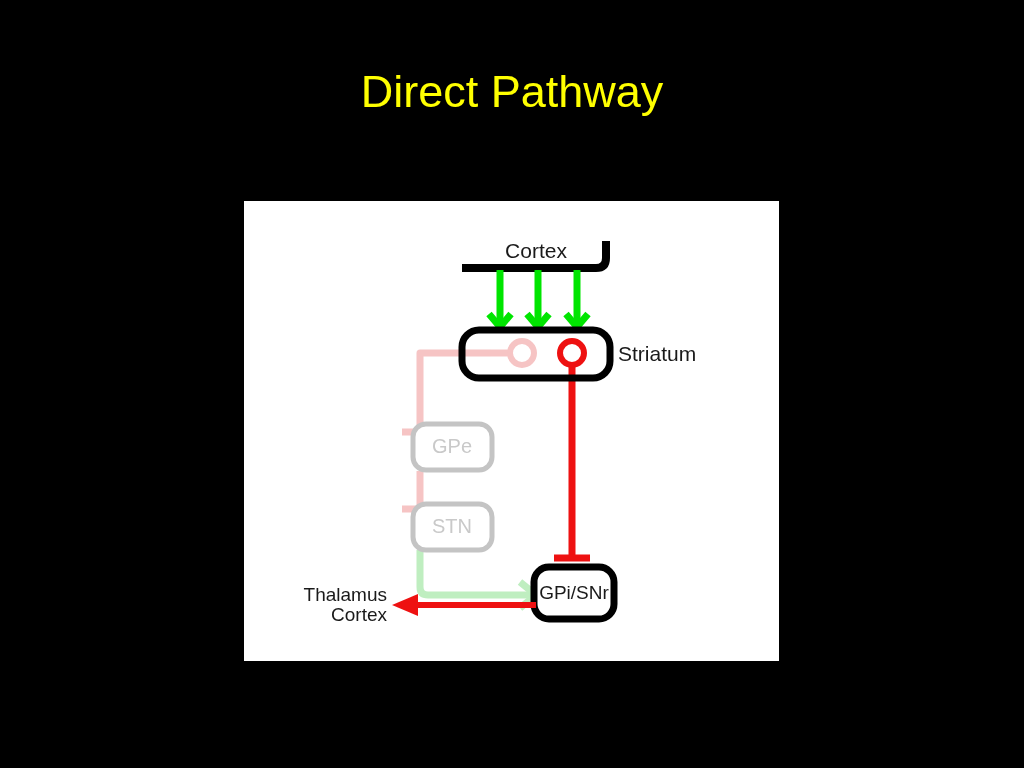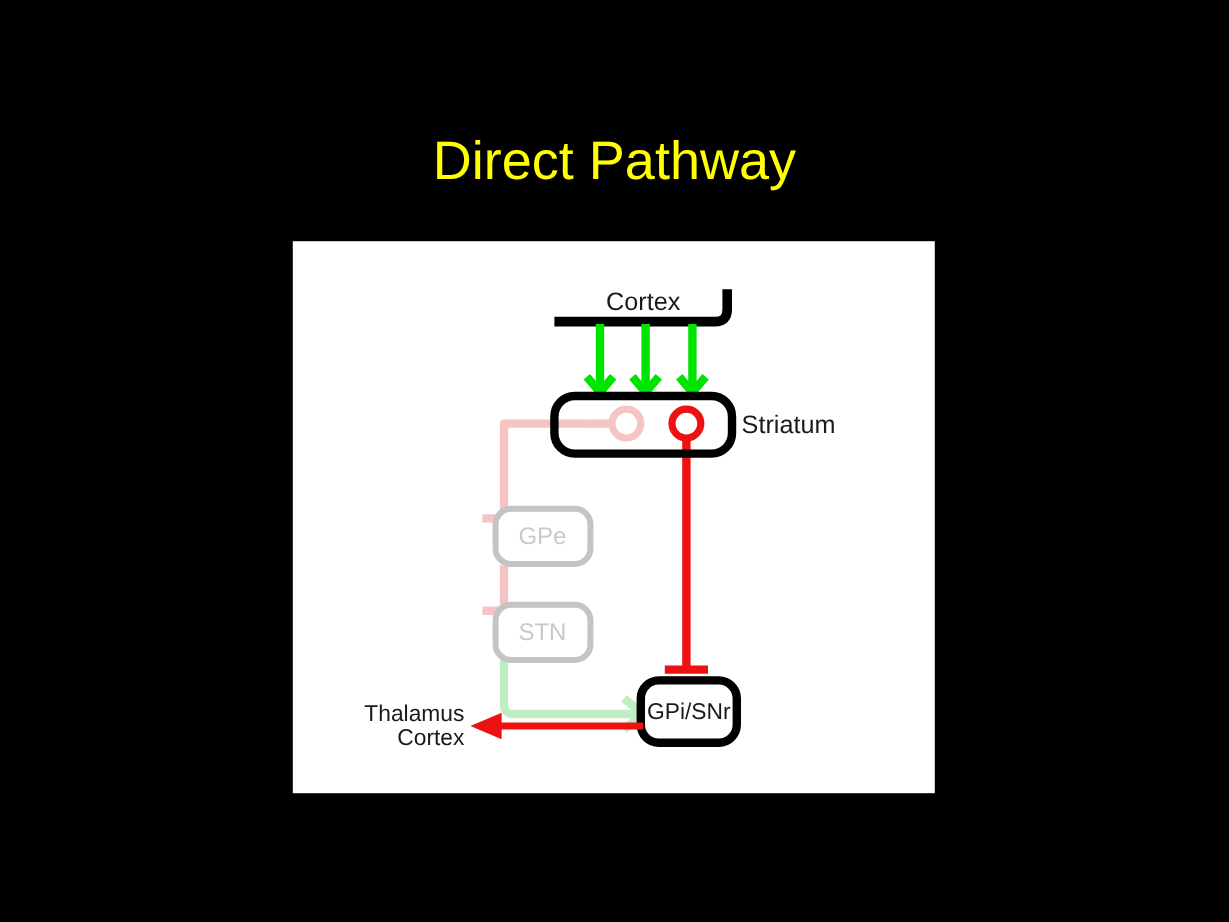--- a/index.html
+++ b/index.html
@@ -26,21 +26,20 @@
     left: 0;
     top: 68px;
     width: 1024px;
     text-align: center;
     color: #ffff00;
     font-size: 45px;
     font-family: "Liberation Sans", sans-serif;
     font-weight: normal;
     letter-spacing: 0px;
     line-height: 1.05;
-    margin-top: 42px;
   }
   #figure-panel {
     position: absolute;
     left: 244px;
     top: 201px;
     width: 535px;
     height: 460px;
     background: #ffffff;
   }
   #figure-svg {

